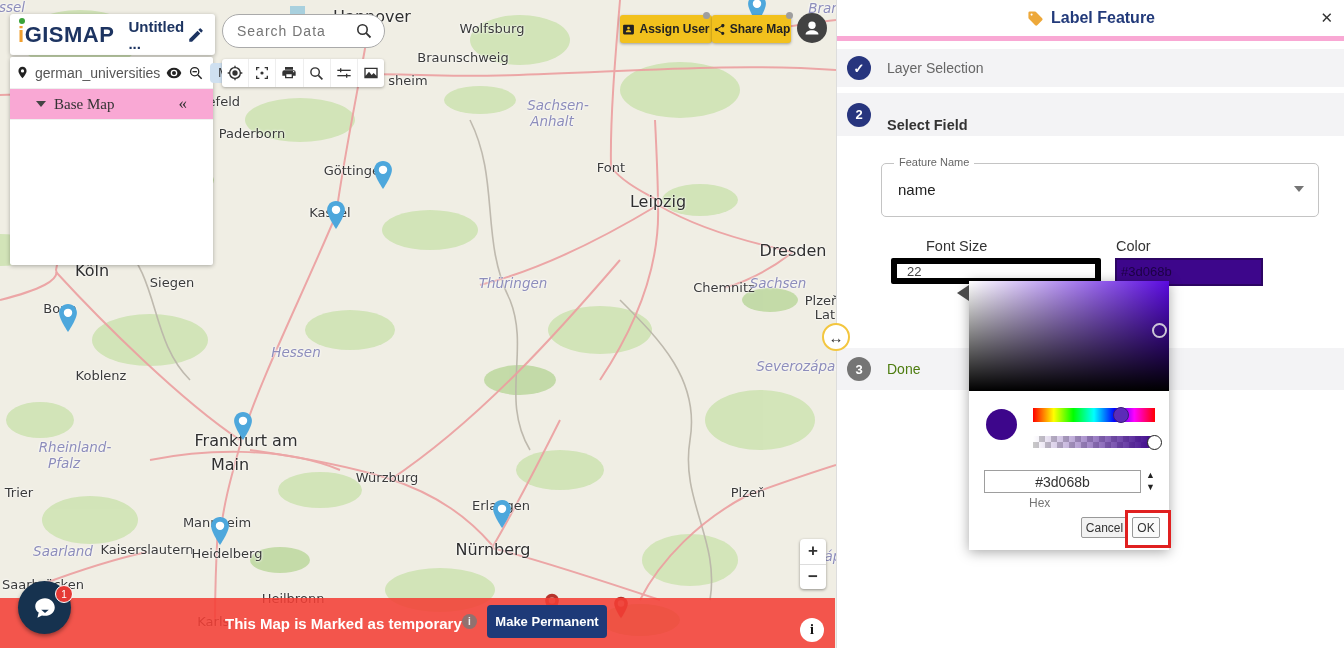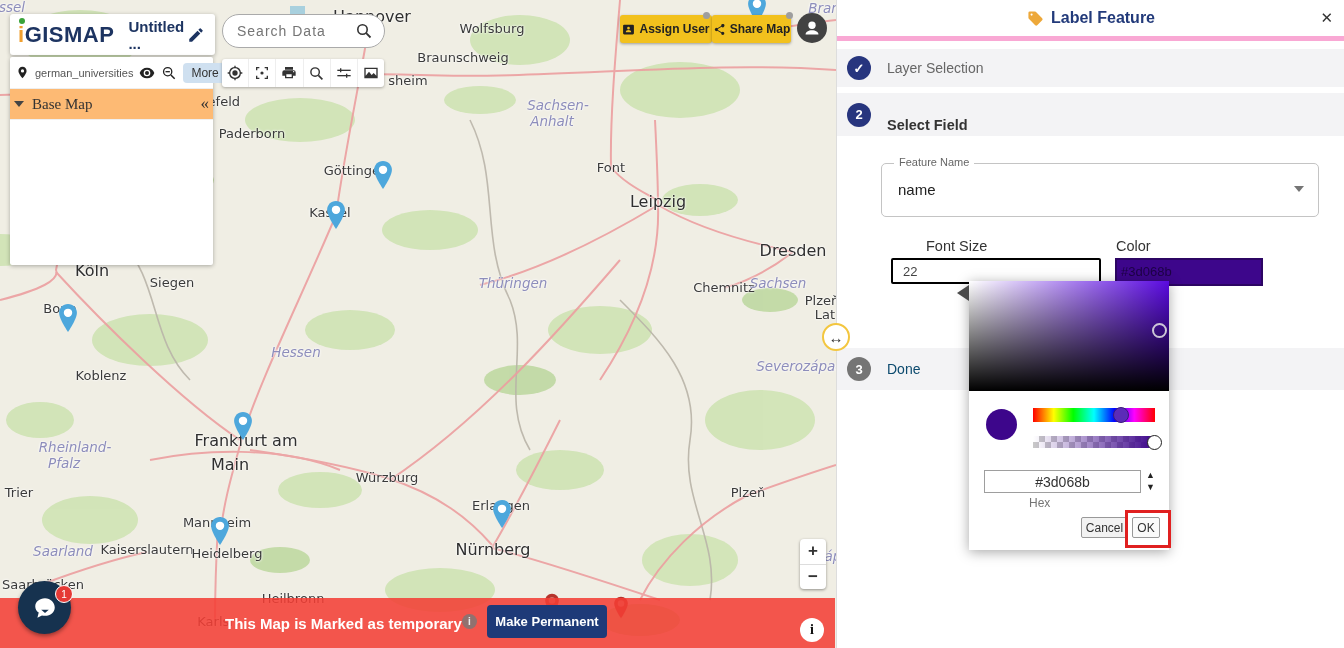--- a/index.html
+++ b/index.html
@@ -20,26 +20,26 @@
         box-shadow:0 1px 4px rgba(0,0,0,.3);}
   #logo-card{left:10px;top:14px;width:205px;height:41px;display:flex;align-items:center;}
   .logo{font-weight:bold;font-size:22px;color:#1d3461;margin-left:8px;letter-spacing:.5px;}
   .logo .i{color:#f0a030;position:relative;}
   .logo .i::before{content:"";position:absolute;left:1px;top:-4px;width:6px;height:6px;
                    border-radius:50%;background:#3aa33a;}
   #map-title{margin-left:14px;font-size:15px;font-weight:bold;color:#1d3461;}
   #edit-pencil{margin-left:auto;margin-right:10px;}
   #side-card{left:10px;top:57px;width:203px;height:208px;border-radius:2px;}
   .layer-row{display:flex;align-items:center;height:31px;border-bottom:1px solid #eee;padding:0 6px;}
-  .layer-name{font-size:11px;color:#555;margin:0 6px;flex:1;}
+  .layer-name{font-size:14px;color:#555;margin:0 6px;flex:1;}
   .more-chip{position:relative;background:#cfe0f0;border-radius:4px;font-size:12px;color:#333;
              padding:3px 8px;cursor:pointer;}
   .more-chip .dot{position:absolute;right:-3px;top:-3px;width:7px;height:7px;border-radius:50%;background:#9e9e9e;}
   .basemap-row{display:flex;align-items:center;height:30px;border-bottom:1px solid #f0f0f0;
-               padding:0 4px;background:#fdba74;font-family:"Liberation Serif",serif;
+               padding:0 26px;background:#f9a8d4;font-family:"Liberation Serif",serif;
                font-size:15px;color:#333;}
   .basemap-row .lbl{margin-left:8px;flex:1;}
   .guillemet{font-size:17px;color:#333;}
   .tools-box{padding:6px 8px;text-align:center;}
   .tools-title{font-size:20px;font-weight:bold;color:#1d3461;margin:4px 0 8px;}
   .tools-desc{font-size:11px;color:#555;text-align:left;line-height:1.3;}
   .tools-btn{display:inline-block;margin-top:12px;border:1px solid #888;border-radius:6px;
              padding:7px 16px;font-size:12px;font-weight:bold;color:#1d3461;background:#fff;cursor:pointer;}
   #search-pill{left:222px;top:14px;width:163px;height:34px;background:#fff;border:1px solid #aaa;
                border-radius:17px;display:flex;align-items:center;padding:0 12px;box-sizing:border-box;}
@@ -83,29 +83,29 @@
   #panel-header{position:absolute;left:0;top:0;width:100%;height:36px;border-bottom:5px solid #f9a8d4;
                 display:flex;align-items:center;justify-content:center;gap:7px;background:#fff;}
   #panel-title{font-size:16px;font-weight:bold;color:#223a7a;}
   #panel-close{position:absolute;right:12px;top:9px;font-size:15px;color:#333;cursor:pointer;}
   .step-row{position:absolute;left:0;width:100%;background:#f3f3f5;display:flex;align-items:center;}
   .step-circle{width:24px;height:24px;border-radius:50%;margin-left:10px;display:flex;align-items:center;
                justify-content:center;color:#fff;font-size:13px;font-weight:bold;background:#27357e;flex:none;}
   .step-circle.gray{background:#757575;}
   .step-label{margin-left:16px;font-size:14px;color:#666;}
   .step-label.bold{font-weight:bold;color:#333;font-size:14.5px;margin-top:20px;}
-  .step-label.dim{color:#0c4a6e;}
+  .step-label.dim{color:#4d7c0f;}
   
   #feature-select{left:44px;top:163px;width:436px;height:52px;border:1px solid #c4c4c4;border-radius:5px;cursor:pointer;}
   #feature-legend{position:absolute;left:12px;top:-8px;background:#fff;padding:0 5px;font-size:11px;color:#666;}
   #feature-value{position:absolute;left:16px;top:17px;font-size:15px;color:#222;}
   #feature-caret{position:absolute;right:14px;top:22px;width:0;height:0;border-left:5px solid transparent;
                  border-right:5px solid transparent;border-top:6px solid #757575;}
   .form-label{position:absolute;font-size:14.5px;color:#333;}
-  #font-size-input{left:54px;top:258px;width:210px;height:26px;border:2px solid #000000;border-radius:2px;
+  #font-size-input{left:54px;top:258px;width:210px;height:26px;border:6px solid #000000;border-radius:2px;
                    box-sizing:border-box;font-size:13px;color:#444;padding-left:10px;outline:none;
                    font-family:"Liberation Sans",sans-serif;}
   #color-swatch{left:278px;top:258px;width:148px;height:28px;background:#3d068b;border:2px solid #2c0563;
                 box-sizing:border-box;color:#1d0345;font-size:13px;line-height:24px;padding-left:4px;cursor:pointer;}
   
   #resize-handle{left:-15px;top:323px;width:28px;height:28px;border-radius:50%;background:#fff;
                  border:2px solid #f3c63f;box-sizing:border-box;display:flex;align-items:center;
                  justify-content:center;font-size:15px;color:#333;cursor:col-resize;z-index:30;}
   
   #picker{left:132px;top:281px;width:200px;height:269px;background:#fff;z-index:40;

